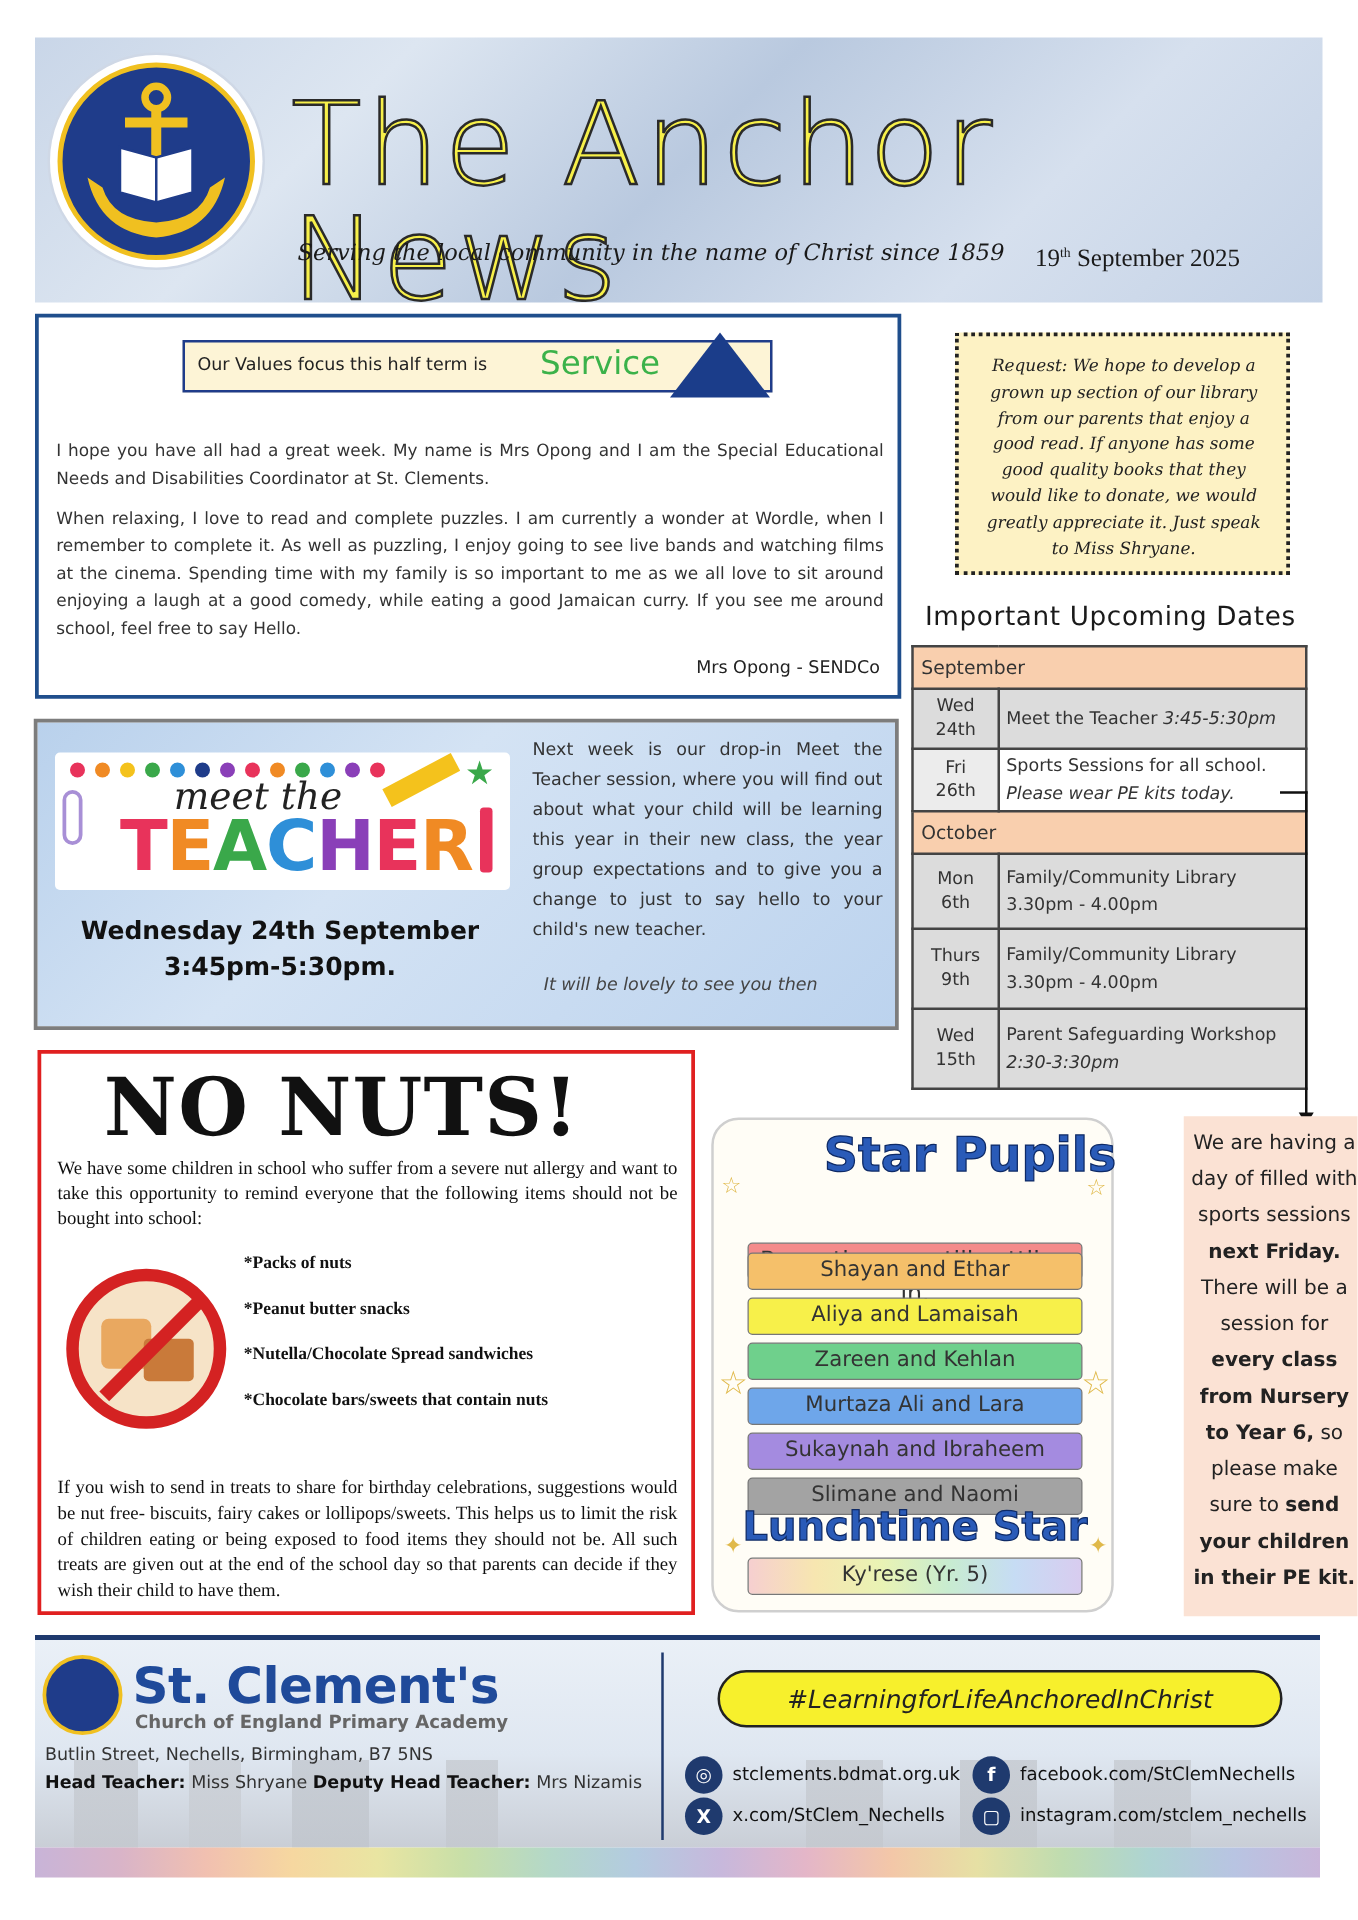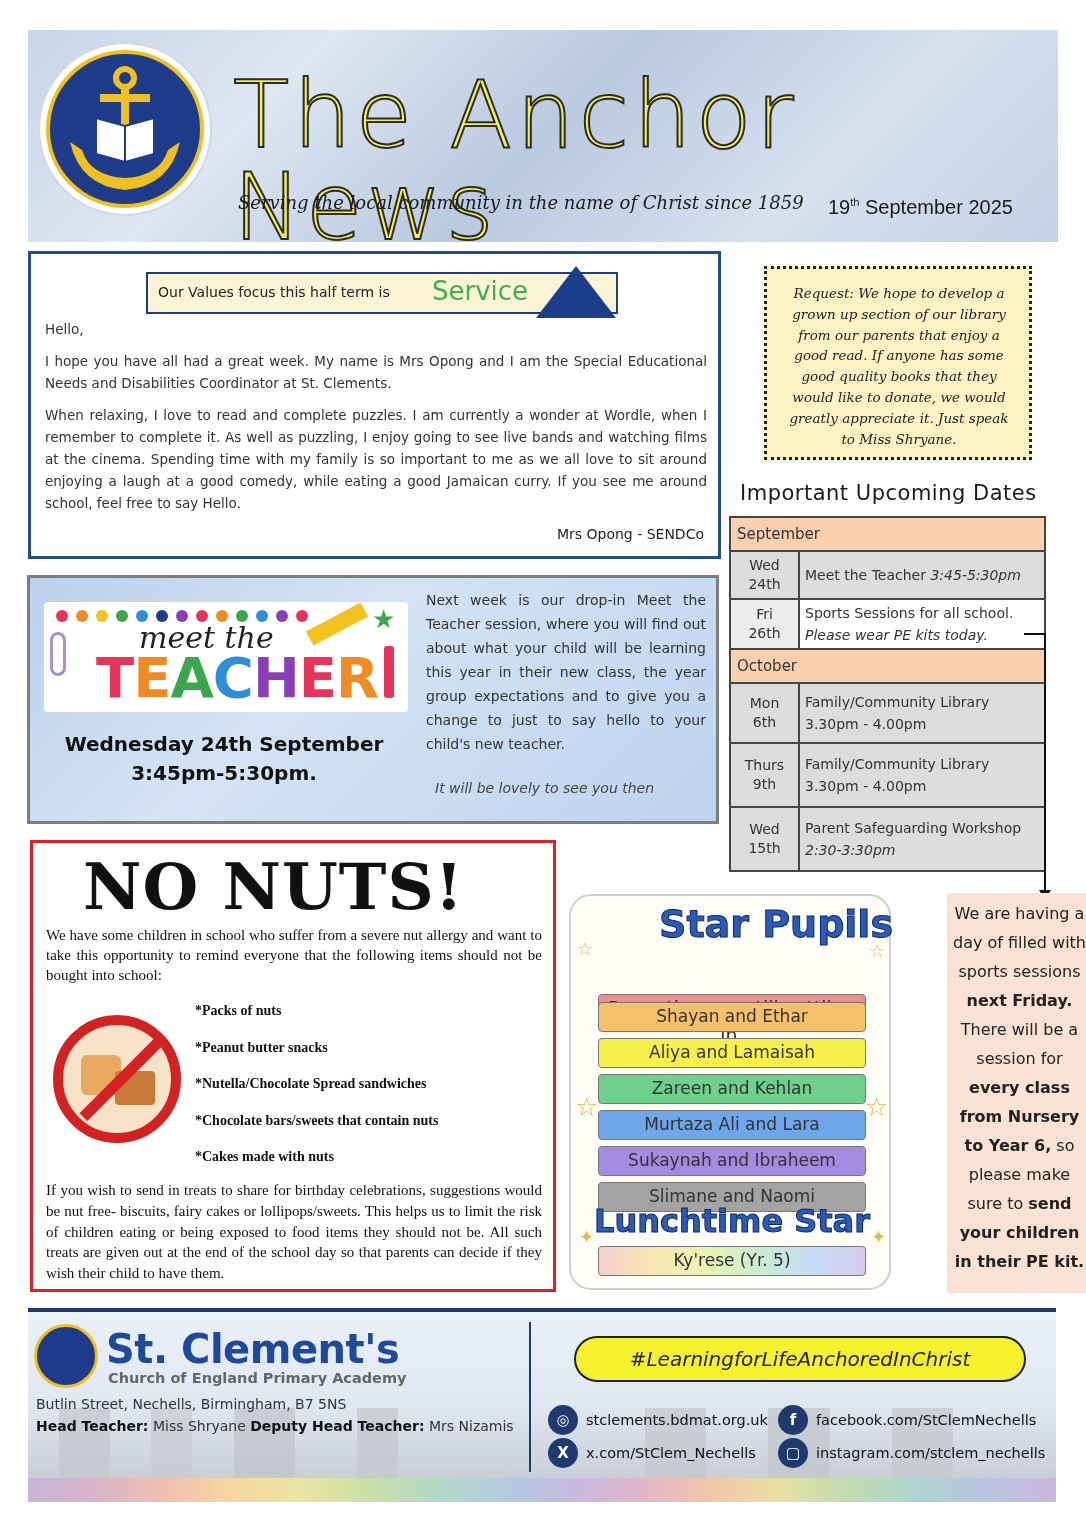--- a/index.html
+++ b/index.html
@@ -15,21 +15,21 @@
   .logo-ring { left: 12px; top: 14px; width: 170px; height: 170px; border-radius: 50%;
     background: #ffffff; box-shadow: 0 0 0 2px #cfd8e6; }
   .logo-inner { left: 6px; top: 6px; width: 158px; height: 158px; border-radius: 50%;
     background: #1f3c8a; border: 4px solid #f0c020; }
   .masthead {
     left: 205px; top: 40px; font-family: "DejaVu Sans", sans-serif; font-size: 92px; font-weight: 300;
     color: #f7f04a; letter-spacing: 4px; line-height: 1;
     -webkit-text-stroke: 2px #2a2a2a;
   }
   .tagline { left: 210px; top: 162px; font-family: "DejaVu Serif", serif; font-style: italic; font-size: 18px; color: #1a1a1a; }
-  .date { left: 800px; top: 166px; font-family: Liberation Sans, sans-serif; font-size: 20px; color: #1a1a1a; }
+  .date { left: 800px; top: 166px; font-family: Liberation Serif, serif; font-size: 20px; color: #1a1a1a; }
   .date sup { font-size: 11px; }
 
   
   .welcome { left: 28px; top: 251px; width: 693px; height: 308px; border: 3px solid #1f4e8c; background: #fff; }
   .values-banner { left: 115px; top: 18px; width: 472px; height: 42px; border: 2px solid #1f3c8a;
     background: #fdf4d6; }
   .values-text { left: 10px; top: 10px; font-size: 14px; color: #222; }
   .values-word { left: 284px; top: 2px; font-size: 26px; color: #3bb24a; }
   .values-tri { left: 388px; top: -8px; width: 0; height: 0;
     border-left: 40px solid transparent; border-right: 40px solid transparent; border-bottom: 52px solid #1b3d8a; }
@@ -135,21 +135,20 @@
     <span>September 2025</span>
   </div>
 </div>
 
 <div class="abs welcome">
   <div class="abs values-banner">
     <span class="abs values-text">Our Values focus this half term is</span>
     <span class="abs values-word">Service</span>
     <div class="abs values-tri"></div>
   </div>
-  <p style="top:64px">Hello,</p>
   <p style="top:96px">I hope you have all had a great week. My name is Mrs Opong and I am the Special Educational Needs and Disabilities Coordinator at St. Clements.</p>
   <p style="top:150px">When relaxing, I love to read and complete puzzles. I am currently a wonder at Wordle, when I remember to complete it. As well as puzzling, I enjoy going to see live bands and watching films at the cinema. Spending time with my family is so important to me as we all love to sit around enjoying a laugh at a good comedy, while eating a good Jamaican curry. If you see me around school, feel free to say Hello.</p>
   <div class="signoff">Mrs Opong - SENDCo</div>
 </div>
 
 <div class="abs request">
   <div class="abs request-text">Request: We hope to develop a grown up section of our library from our parents that enjoy a good read. If anyone has some good quality books that they would like to donate, we would greatly appreciate it. Just speak to Miss Shryane.</div>
 </div>
 
 <div class="abs dates-title">Important Upcoming Dates</div>
@@ -226,21 +225,20 @@
   <div class="abs ban">
     <div class="abs" style="left:18px;top:30px;width:40px;height:40px;background:#e9a860;border-radius:6px;"></div>
     <div class="abs" style="left:52px;top:46px;width:40px;height:34px;background:#c97a3a;border-radius:4px;"></div>
     <div class="abs ban-slash"></div>
   </div>
   <div class="abs nuts-list">
     <div>*Packs of nuts</div>
     <div>*Peanut butter snacks</div>
     <div>*Nutella/Chocolate Spread sandwiches</div>
     <div>*Chocolate bars/sweets that contain nuts</div>
-    <div>*Cakes made with nuts</div>
   </div>
   <p class="nuts-p" style="top:337px;line-height:20.8px">If you wish to send in treats to share for birthday celebrations, suggestions would be nut free- biscuits, fairy cakes or lollipops/sweets. This helps us to limit the risk of children eating or being exposed to food items they should not be. All such treats are given out at the end of the school day so that parents can decide if they wish their child to have them.</p>
 </div>
 
 <div class="abs stars">
   <span class="deco-star" style="left:6px;top:42px">☆</span>
   <span class="deco-star" style="left:298px;top:44px">☆</span>
   <span class="deco-star" style="left:4px;top:196px;font-size:26px">☆</span>
   <span class="deco-star" style="left:294px;top:196px;font-size:26px">☆</span>
   <span class="deco-star" style="left:8px;top:330px">✦</span>

